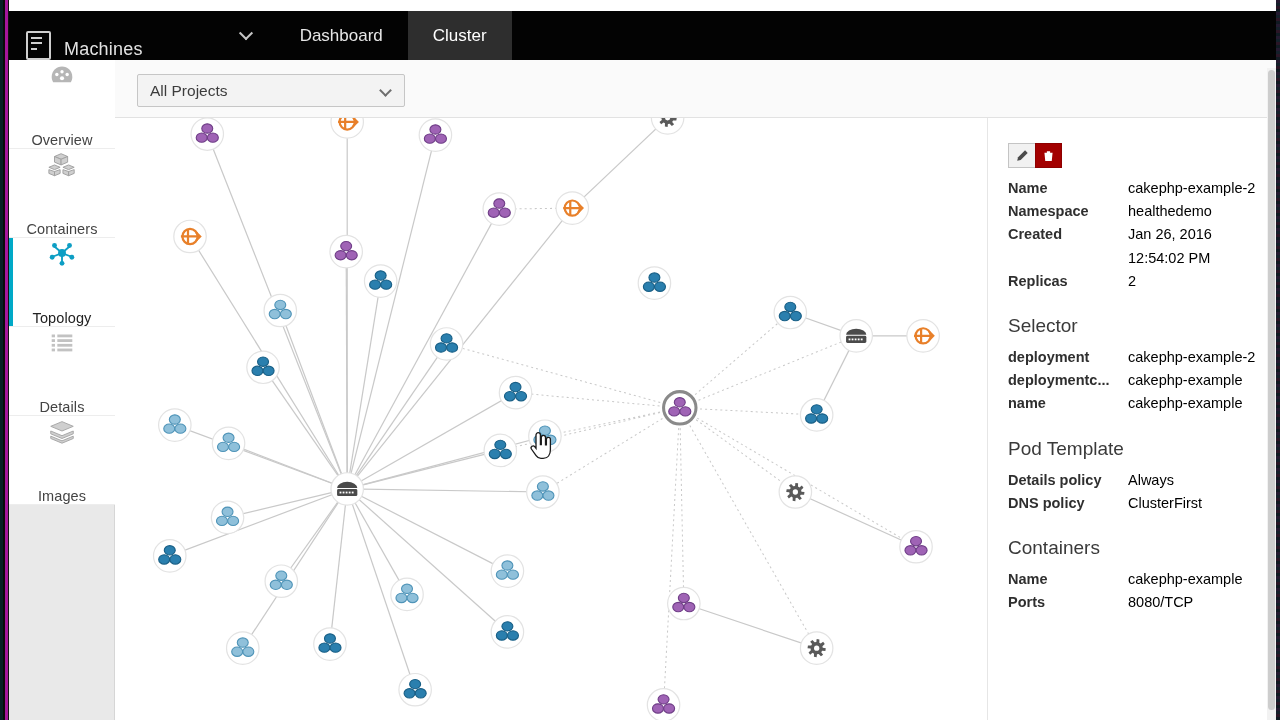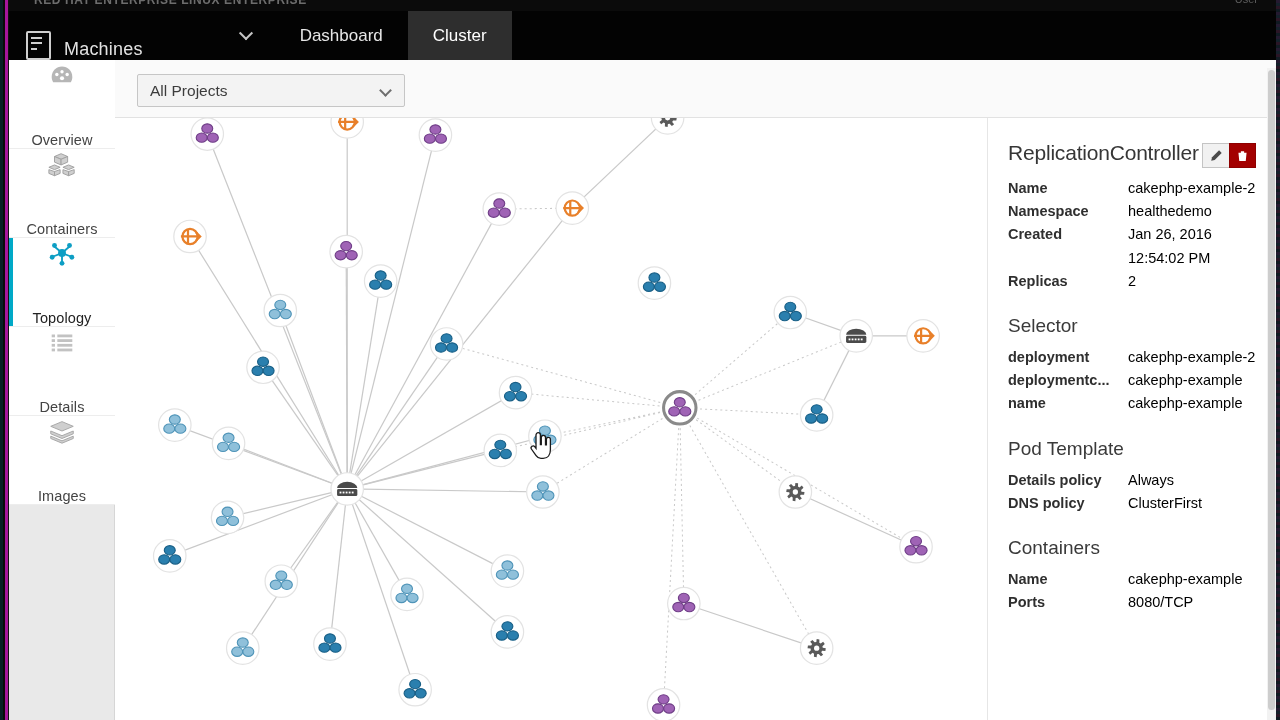--- a/index.html
+++ b/index.html
@@ -169,24 +169,20 @@
   }
 
   
   .cursor { position: absolute; left: 519px; top: 372px; z-index: 55; pointer-events: none; }
 </style>
 </head>
 <body>
 
 <div id="app">
 
-  <div class="os-bar">
-    <div class="os-bar-title">RED HAT ENTERPRISE LINUX ENTERPRISE</div>
-    <div class="os-bar-user">User</div>
-  </div>
 
   <div class="masthead">
     <div class="masthead-inner">
       <div class="brand">
         <div class="brand-icon">
           <div class="srv"></div>
           <div class="ln ln1"></div>
             <div class="ln ln2"></div>
             <div class="ln ln3"></div>
         </div>
@@ -575,21 +571,20 @@
               <ellipse cx="0" cy="-5.5" rx="5.4" ry="4.6" fill="#9f63b5" stroke="#6f3e87" stroke-width="1.1"></ellipse>
               <ellipse cx="-5.5" cy="3.5" rx="5.4" ry="4.6" fill="#9f63b5" stroke="#6f3e87" stroke-width="1.1"></ellipse>
               <ellipse cx="5.5" cy="3.5" rx="5.4" ry="4.6" fill="#9f63b5" stroke="#6f3e87" stroke-width="1.1"></ellipse>
             </g>
           </g>
       </svg>
     </div>
 
     <div class="detail">
       <div class="detail-head">
-        <h2 class="detail-title">ReplicationController</h2>
         <div class="detail-actions">
           <div class="btn-edit">
             <svg width="14" height="14" viewBox="0 0 16 16">
               <path d="M11.5 1.5l3 3-8 8-4 1 1-4z" fill="#4a4a4a"></path>
             </svg>
           </div>
           <div class="btn-del">
             <svg width="13" height="14" viewBox="0 0 16 16">
               <path d="M3 4h10l-1 10H4zM6 2h4v2H6z" fill="#fff"></path>
             </svg>

